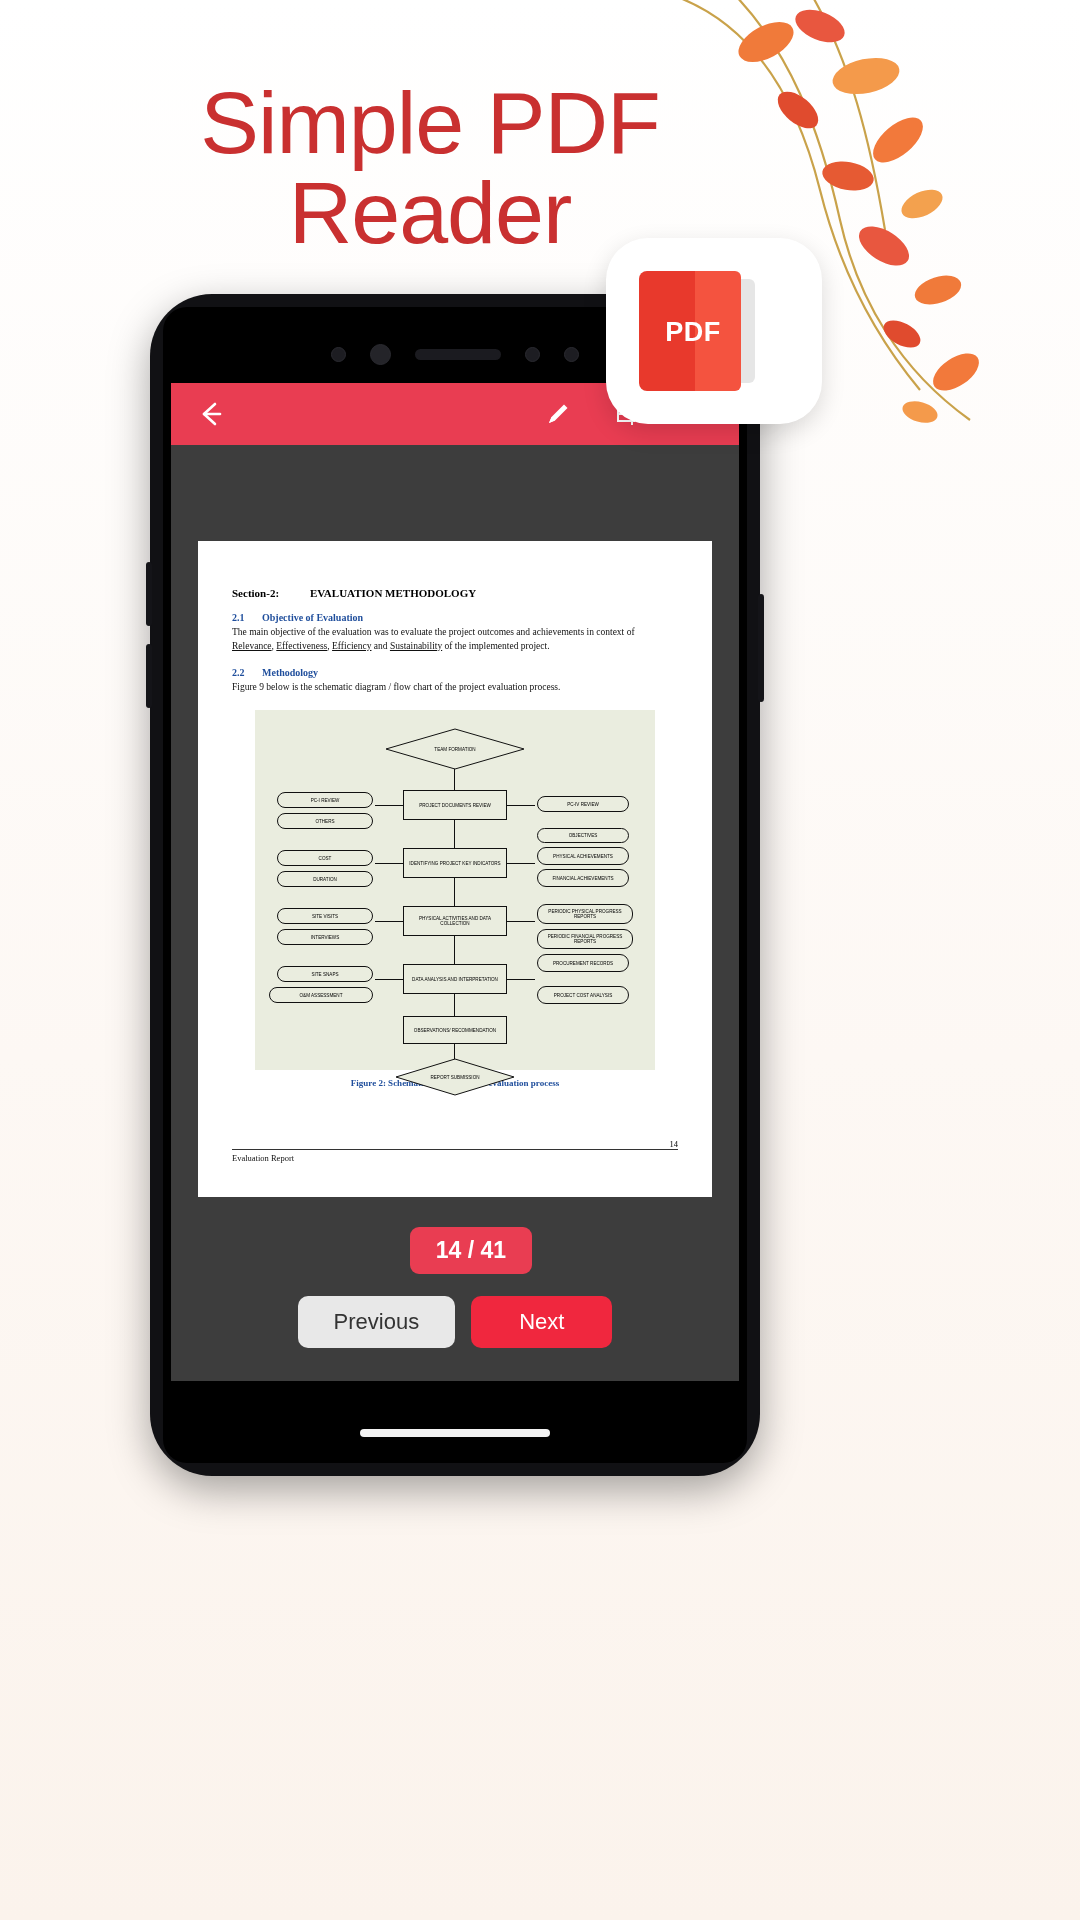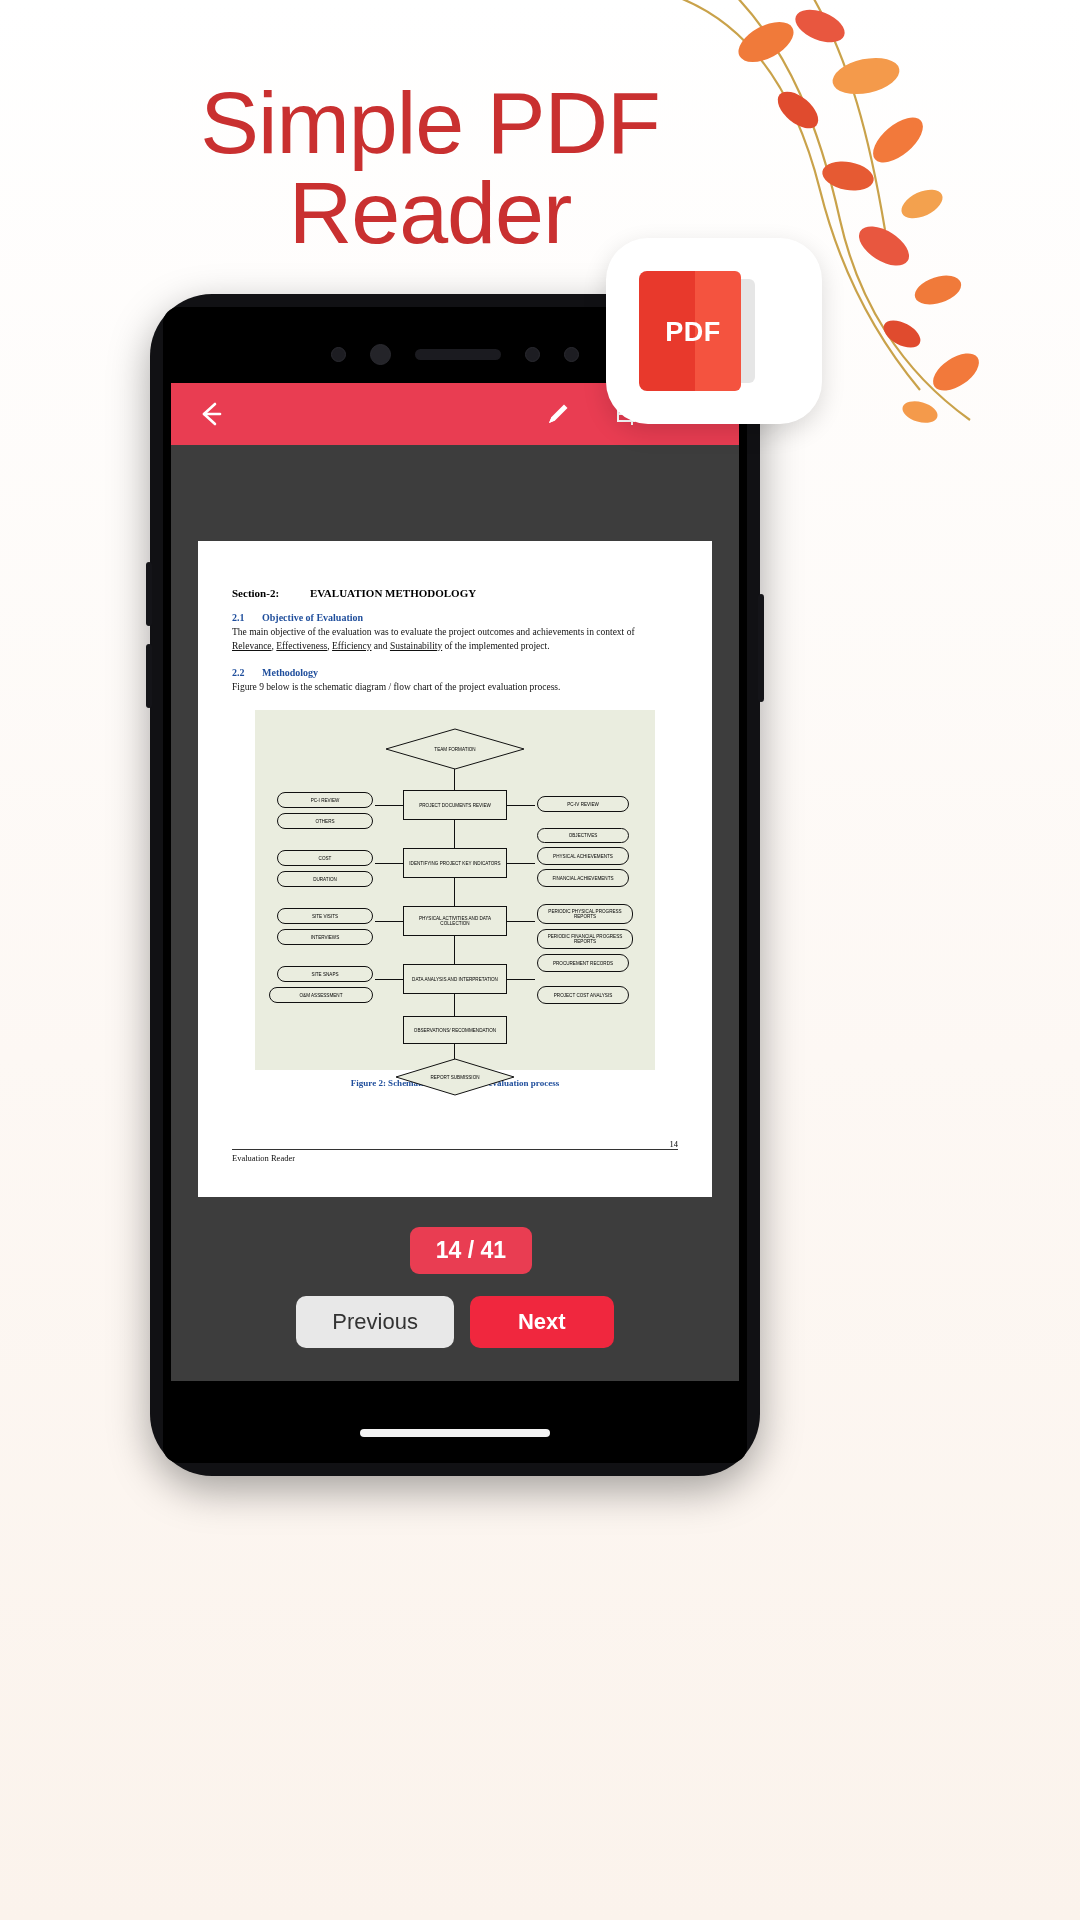--- a/index.html
+++ b/index.html
@@ -72,21 +72,21 @@
     width: 610px; height: 1182px;
     background: #111114;
     border-radius: 62px;
     box-shadow: 0 14px 40px rgba(0,0,0,0.35);
     z-index: 4;
   }
   .phone-inner {
     position: absolute; top: 13px; left: 13px;
     width: 584px; height: 1156px;
     background: #000;
-    border-radius: 16px;
+    border-radius: 24px;
     overflow: hidden;
   }
   .btn-side { position: absolute; background: #141418; border-radius: 3px; }
   .btn-vol-up   { left: -4px; top: 268px; width: 6px; height: 64px; }
   .btn-vol-down { left: -4px; top: 350px; width: 6px; height: 64px; }
   .btn-power    { right: -4px; top: 300px; width: 6px; height: 108px; }
 
   
   .sensor-bar {
     position: absolute; top: 18px; left: 0; width: 584px; height: 58px;
@@ -173,21 +173,21 @@
   .pagepill {
     background: #E93D52; color: #fff; font-weight: bold;
     font-size: 23px; border-radius: 9px; padding: 10px 26px; margin-left: 32px;
   }
   .navrow { display: flex; gap: 16px; margin-top: 22px; }
   .btn {
     font-size: 22px; border-radius: 10px; padding: 13px 36px;
     border: none; font-family: "Liberation Sans", sans-serif;
   }
   .btn-prev { background: #E8E8E8; color: #333; }
-  .btn-next { background: #F0273E; color: #ffffff; font-weight: bold; padding: 13px 48px; }
+  .btn-next { background: #F0273E; color: #ffffff; font-weight: normal; padding: 13px 48px; }
 
   
   .gesture {
     position: absolute; bottom: 26px; left: 50%; transform: translateX(-50%);
     width: 190px; height: 8px; border-radius: 4px; background: #f2f2f2;
   }
 </style>
 </head>
 <body>
 
@@ -350,21 +350,21 @@
             <div class="fnode round" style="left:282px; top:194px; width:96px; height:20px;">PERIODIC PHYSICAL PROGRESS REPORTS</div>
             <div class="fnode round" style="left:282px; top:219px; width:96px; height:20px;">PERIODIC FINANCIAL PROGRESS REPORTS</div>
             <div class="fnode round" style="left:282px; top:244px; width:92px; height:18px;">PROCUREMENT RECORDS</div>
             <div class="fnode round" style="left:282px; top:276px; width:92px; height:18px;">PROJECT COST ANALYSIS</div>
           </div>
 
           <div class="doc-cap">Figure 2: Schematic diagram of the evaluation process</div>
 
           <div class="doc-pageno">14</div>
           <div class="doc-footer">
-            <span>Evaluation Reader</span>
+            <span>Evaluation Report</span>
           </div>
         </div>
 
         <div class="controls">
           <div class="pagepill">14 / 41</div>
           <div class="navrow">
             <button class="btn btn-prev">Previous</button>
             <button class="btn btn-next">Next</button>
           </div>
         </div>

